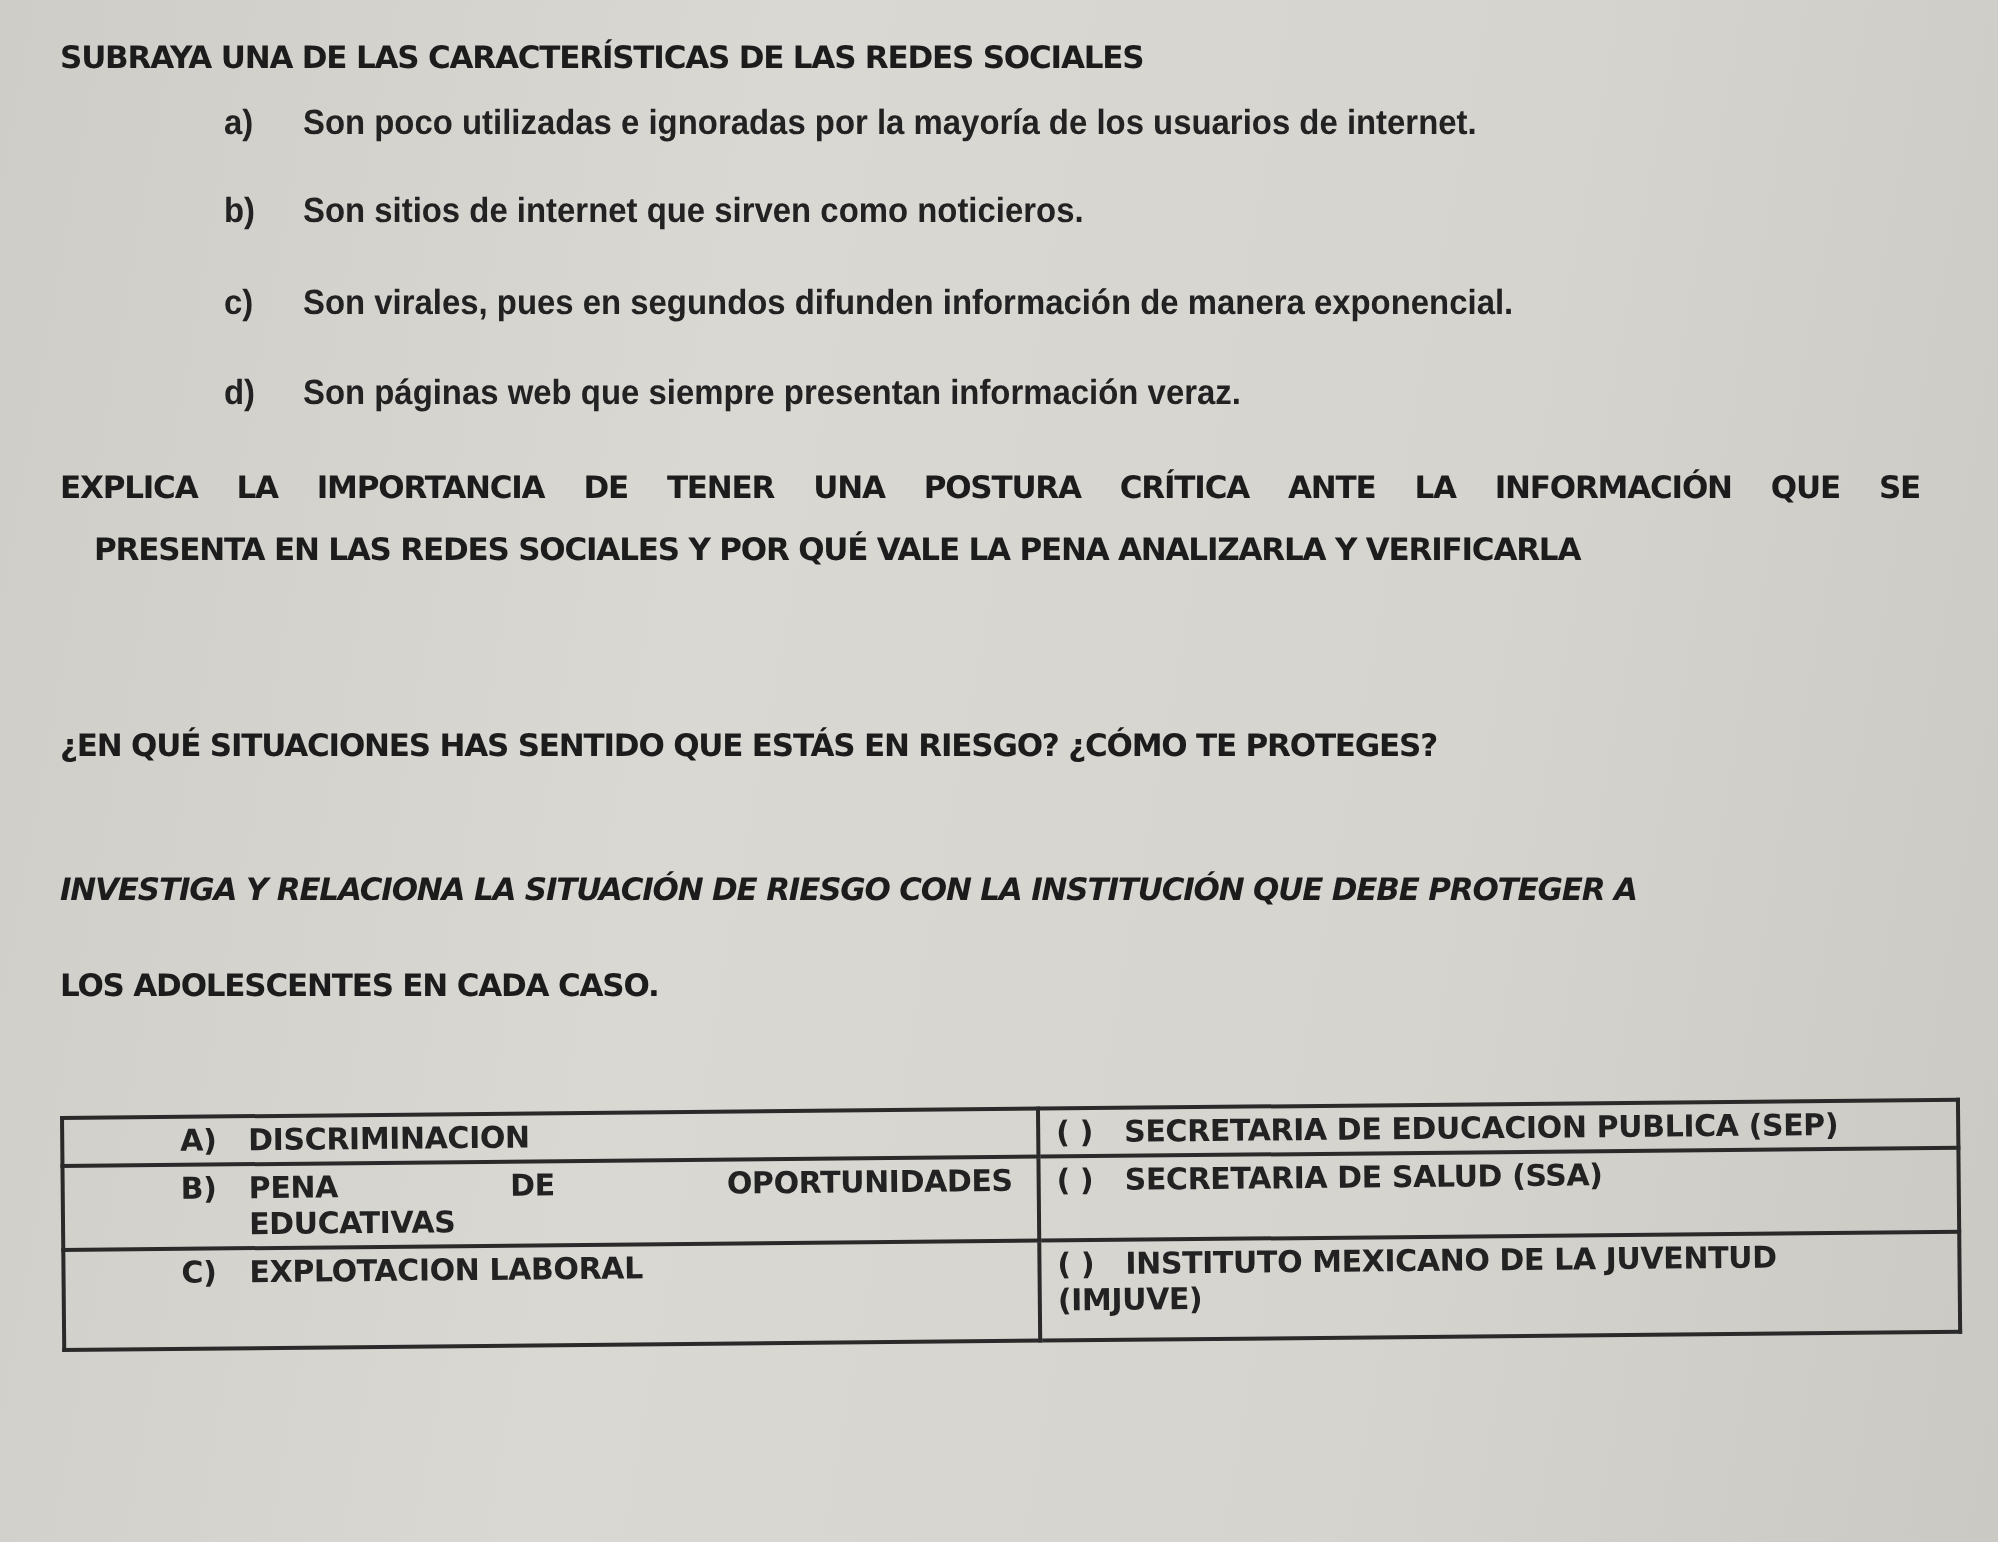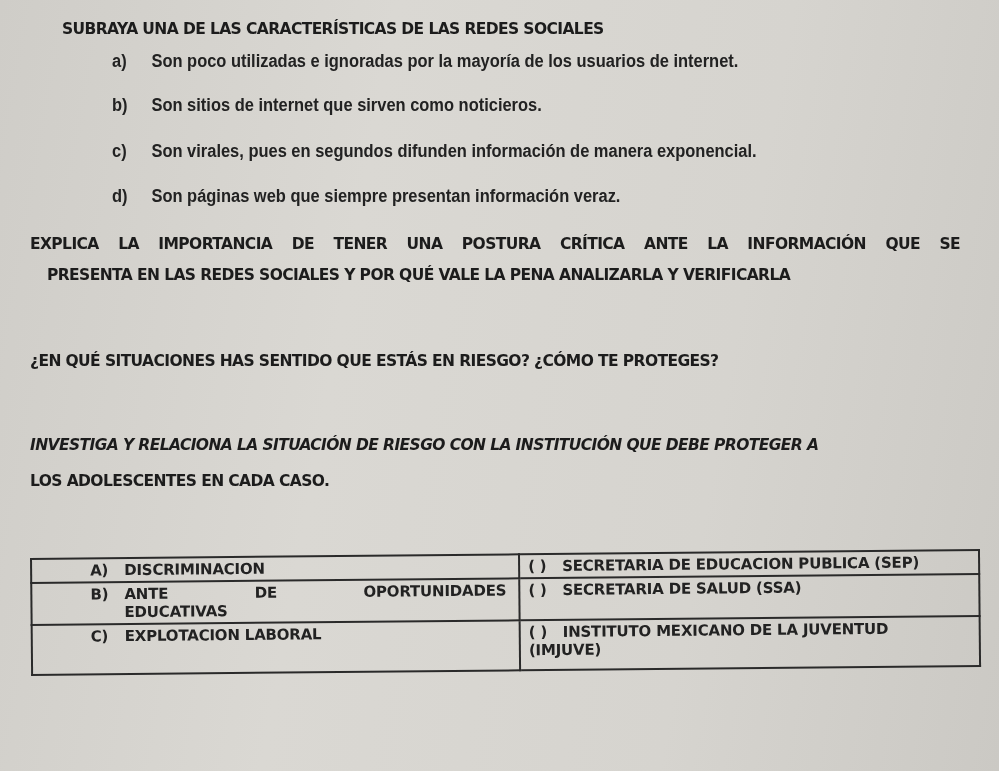--- a/index.html
+++ b/index.html
@@ -34,59 +34,59 @@
     td.left .letter { display: inline-block; width: 34px; padding-left: 50px; }
     .cont { padding-left: 84px; }
     .spread { display: flex; justify-content: space-between; padding-right: 4px; }
     .paren { display: inline-block; width: 34px; }
   </style>
 </head>
 <body>
 
 <div>
 
-  <div class="abs heading" style="left:30px; top:20px;margin-left:32px;">SUBRAYA UNA DE LAS CARACTERÍSTICAS DE LAS REDES SOCIALES</div>
+  <div class="abs heading" style="left:30px; top:20px;">SUBRAYA UNA DE LAS CARACTERÍSTICAS DE LAS REDES SOCIALES</div>
 
   <div>
     <div class="abs option" style="left:112px; top:51px;">
       <span class="letter">a)</span><span>Son poco utilizadas e ignoradas por la mayoría de los usuarios de internet.</span>
     </div>
     <div class="abs option" style="left:112px; top:95px;">
       <span class="letter">b)</span><span>Son sitios de internet que sirven como noticieros.</span>
     </div>
     <div class="abs option" style="left:112px; top:141px;">
       <span class="letter">c)</span><span>Son virales, pues en segundos difunden información de manera exponencial.</span>
     </div>
     <div class="abs option" style="left:112px; top:186px;">
       <span class="letter">d)</span><span>Son páginas web que siempre presentan información veraz.</span>
     </div>
   </div>
 
   <div class="abs heading para" style="left:30px; top:235px;">EXPLICA LA IMPORTANCIA DE TENER UNA POSTURA CRÍTICA ANTE LA INFORMACIÓN QUE SE</div>
   <div class="abs heading" style="left:47px; top:266px;">PRESENTA EN LAS REDES SOCIALES Y POR QUÉ VALE LA PENA ANALIZARLA Y VERIFICARLA</div>
 
-  <div class="abs heading" style="left:30px; top:352px;">¿EN QUÉ SITUACIONES HAS SENTIDO QUE ESTÁS EN RIESGO? ¿CÓMO TE PROTEGES?</div>
+  <div class="abs heading" style="left:30px; top:364px;">¿EN QUÉ SITUACIONES HAS SENTIDO QUE ESTÁS EN RIESGO? ¿CÓMO TE PROTEGES?</div>
 
   <div class="abs heading" style="left:30px; top:436px;font-style:italic;">INVESTIGA Y RELACIONA LA SITUACIÓN DE RIESGO CON LA INSTITUCIÓN QUE DEBE PROTEGER A</div>
-  <div class="abs heading" style="left:30px; top:472px;">LOS ADOLESCENTES EN CADA CASO.</div>
+  <div class="abs heading" style="left:30px; top:484px;">LOS ADOLESCENTES EN CADA CASO.</div>
 
   <table class="match">
     <tbody>
         <tr>
       <td class="left">
         <span class="letter">A)</span><span>DISCRIMINACION</span>
       </td>
       <td>
         <span class="paren">(   )</span><span>SECRETARIA DE EDUCACION PUBLICA (SEP)</span>
       </td>
     </tr>
     <tr>
       <td class="left">
         <div class="spread">
-          <span><span class="letter">B)</span><span>ANTE</span></span>
+          <span><span class="letter">B)</span><span>PENA</span></span>
           <span>DE</span>
           <span>OPORTUNIDADES</span>
         </div>
         <div class="cont">EDUCATIVAS</div>
       </td>
       <td>
         <span class="paren">(   )</span><span>SECRETARIA DE SALUD (SSA)</span>
       </td>
     </tr>
     <tr>

